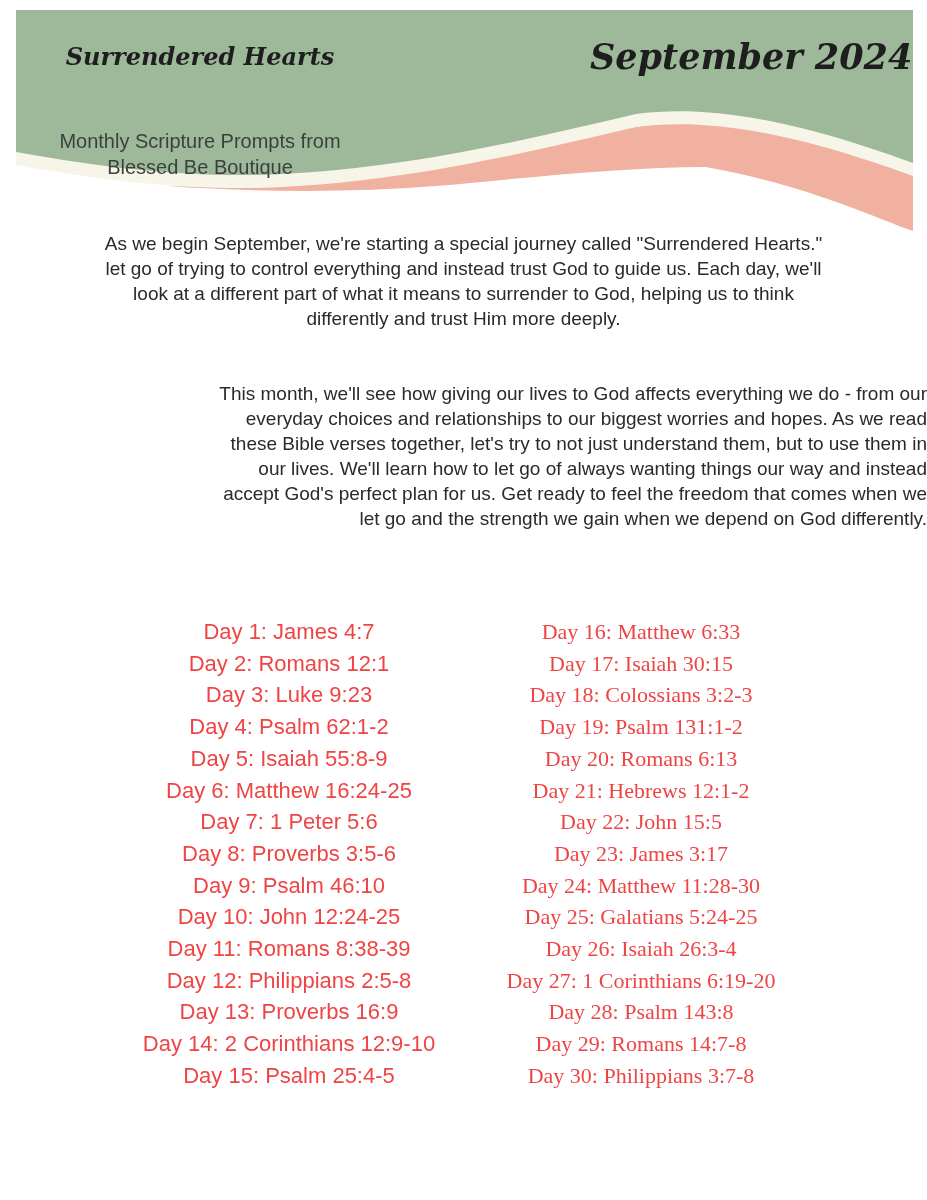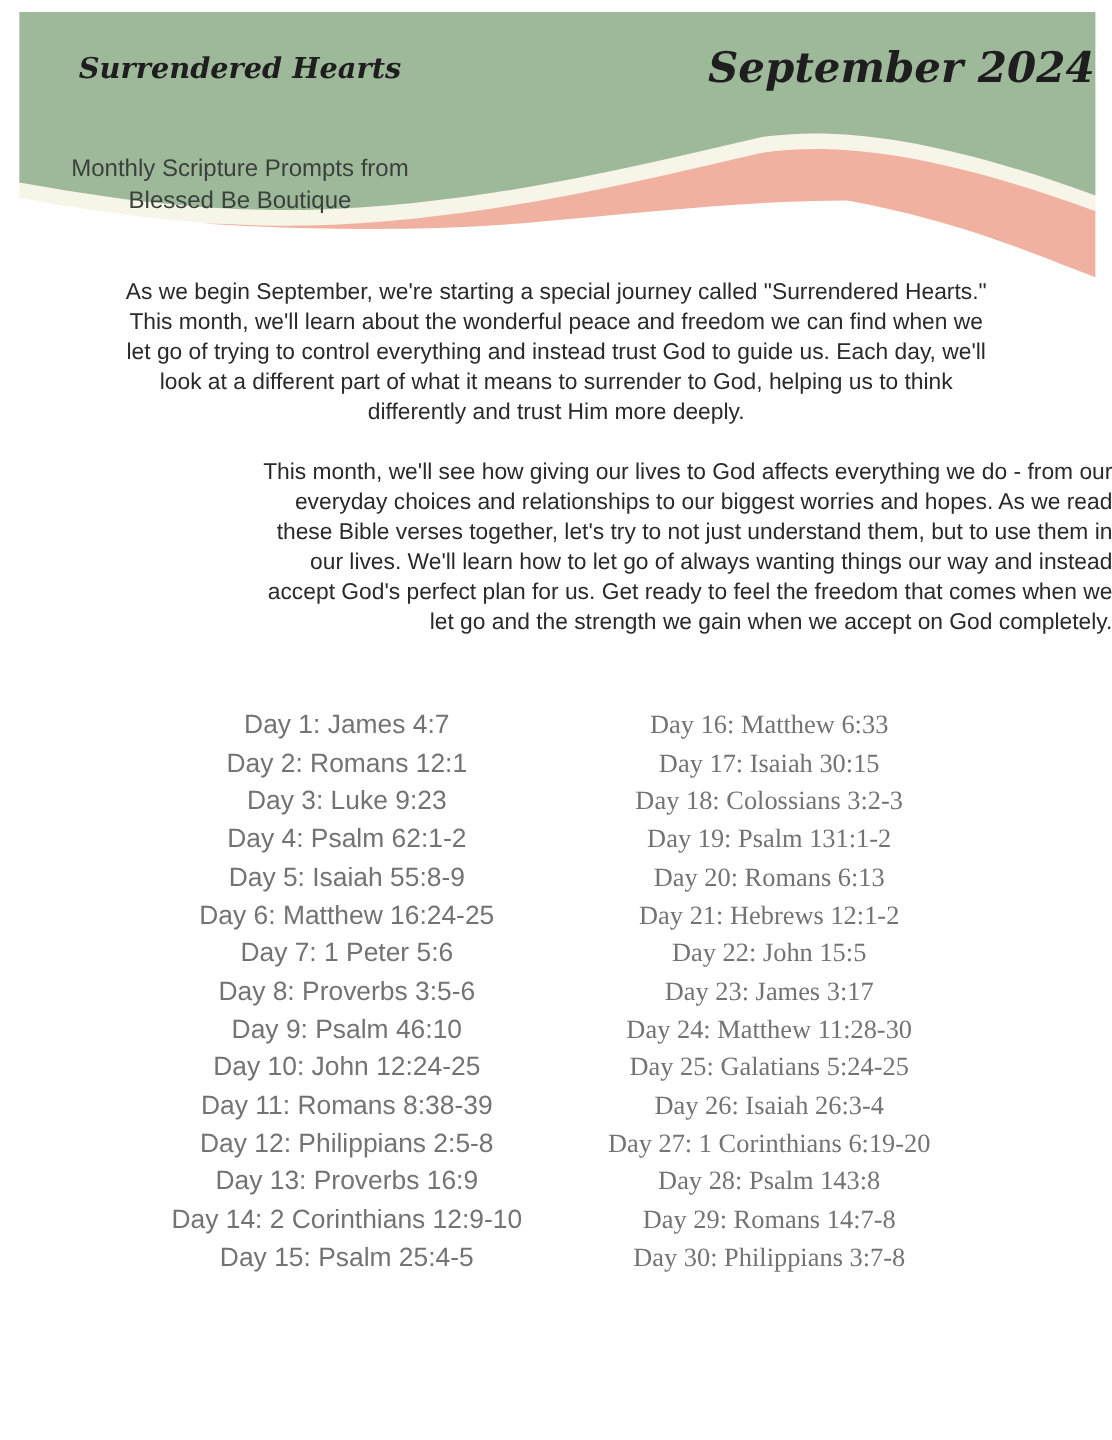--- a/index.html
+++ b/index.html
@@ -56,26 +56,26 @@
     text-align: center;
     font-size: 19px;
     line-height: 25px;
     color: #2a2a2a;
   }
   .para-line { white-space: nowrap; }
   #para1 { top: 231px; }
   #para2 { top: 381px; text-align: right; }
   .schedule-col {
     position: absolute;
-    top: 588px;
+    top: 616px;
     transform: translateX(-50%);
     text-align: center;
     font-size: 22px;
     line-height: 31.7px;
-    color: #737373;
+    color: #ef4444;
   }
   #col-left  { left: 289px; }
   #col-right { left: 641px; font-family: Liberation Serif, serif; }
   .schedule-item { white-space: nowrap; }
 </style>
 </head>
 <body>
 
 <div class="page">
 
@@ -101,34 +101,33 @@
 
   <div class="subtitle">
 
   <div class="para-line">Monthly Scripture Prompts from</div>
       <div class="para-line">Blessed Be Boutique</div>
     </div>
 
   <div class="para" id="para1">
 
   <div class="para-line">As we begin September, we're starting a special journey called "Surrendered Hearts."</div>
-      <div class="para-line">This month, we'll learn about the wonderful peace and freedom we can find when we</div>
       <div class="para-line">let go of trying to control everything and instead trust God to guide us. Each day, we'll</div>
       <div class="para-line">look at a different part of what it means to surrender to God, helping us to think</div>
       <div class="para-line">differently and trust Him more deeply.</div>
     </div>
 
   <div class="para" id="para2">
 
   <div class="para-line">This month, we'll see how giving our lives to God affects everything we do - from our</div>
       <div class="para-line">everyday choices and relationships to our biggest worries and hopes. As we read</div>
       <div class="para-line">these Bible verses together, let's try to not just understand them, but to use them in</div>
       <div class="para-line">our lives. We'll learn how to let go of always wanting things our way and instead</div>
       <div class="para-line">accept God's perfect plan for us. Get ready to feel the freedom that comes when we</div>
-      <div class="para-line">let go and the strength we gain when we accept on God completely.</div>
+      <div class="para-line">let go and the strength we gain when we depend on God differently.</div>
     </div>
 
   <div class="schedule-col" id="col-left">
 
   <div class="schedule-item">Day 1: James 4:7</div>
       <div class="schedule-item">Day 2: Romans 12:1</div>
       <div class="schedule-item">Day 3: Luke 9:23</div>
       <div class="schedule-item">Day 4: Psalm 62:1-2</div>
       <div class="schedule-item">Day 5: Isaiah 55:8-9</div>
       <div class="schedule-item">Day 6: Matthew 16:24-25</div>

